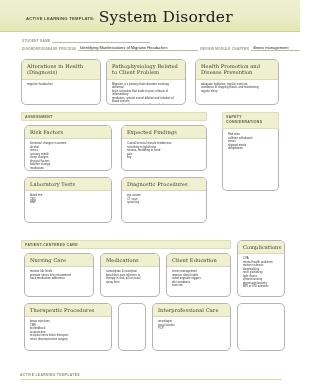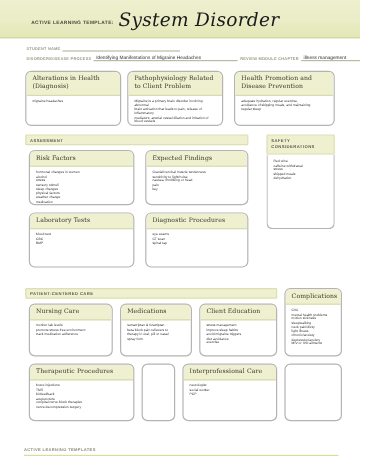--- a/index.html
+++ b/index.html
@@ -20,21 +20,21 @@
     position:absolute;left:0;top:31px;width:300px;height:1px;background:#cdd18f;
   }
   .header-inner{
     position:absolute;left:26px;top:8px;display:flex;align-items:baseline;gap:4px;
   }
   .alt-label{
     font-size:4.1px;letter-spacing:.28px;color:#4a4a3c;font-weight:700;
     text-transform:uppercase;position:relative;top:-2px;
   }
   .doc-title{
-    font-family:"DejaVu Serif", serif;font-style:italic;font-size:15.5px;
+    font-family:"DejaVu Serif", serif;font-size:15.5px;
     color:#1b1b1b;letter-spacing:.2px;
   }
 
   
   .meta{position:absolute;left:22px;top:37px;width:262px;}
   .meta-row{display:flex;align-items:flex-end;gap:2px;margin-bottom:2.4px;}
   .meta-lbl{
     font-size:3.3px;letter-spacing:.18px;color:#9a9a86;text-transform:uppercase;
     font-weight:700;white-space:nowrap;padding-bottom:.5px;
   }

